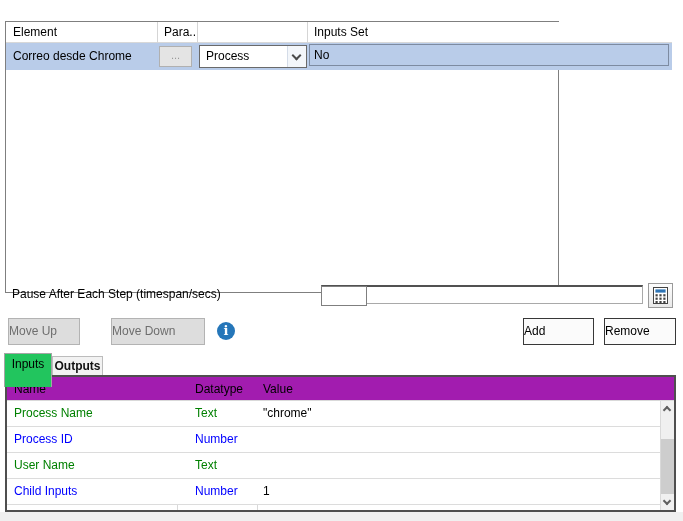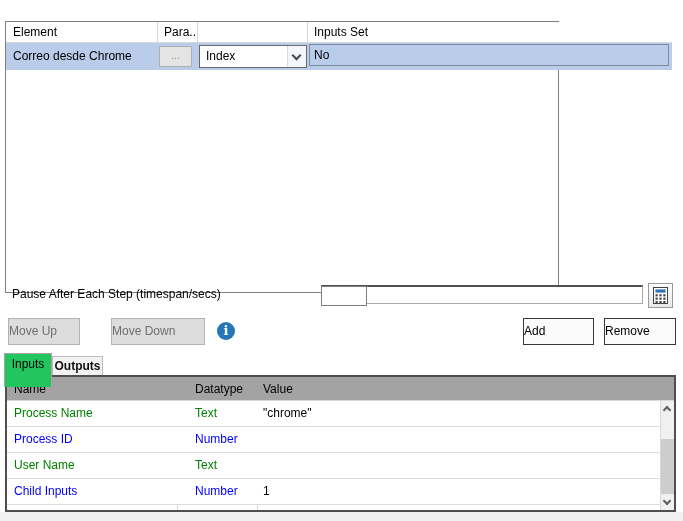--- a/index.html
+++ b/index.html
@@ -41,21 +41,21 @@
   .info-icon { left:217px; top:322px; width:18px; height:18px; border-radius:50%; background:#2576b9; color:#fff; font-weight:bold; font-size:13px; text-align:center; line-height:18px; font-family:"DejaVu Serif", serif; }
 
   
   .tab { text-align:center; cursor:pointer; }
   .tab-active { left:4px; top:353px; width:48px; height:34px; background:#22c55e; border:1px solid #a5a5a5; border-bottom:none; line-height:21px; z-index:2; }
   .tab-inactive { left:52px; top:356px; width:51px; height:19px; background:#f2f2f2; border:1px solid #bcbcbc; border-bottom:none; line-height:18px; color:#111;font-weight:bold; }
 
   
   .params-grid { left:5px; top:375px; width:671px; height:137px; background:#fff; border:2px solid #4f4f4f; }
   .grid-vline { position:absolute; top:0; width:1px; height:133px; background:#d9d9d9; }
-  .grid-header { position:absolute; left:0; top:0; width:667px; height:24px; border-bottom:1px solid #d9d9d9; background:#a3a3a3; }
+  .grid-header { position:absolute; left:0; top:0; width:667px; height:24px; border-bottom:1px solid #d9d9d9; background:#a21caf; }
   .grid-header .hcell { position:absolute; top:0; height:24px; line-height:24px; white-space:nowrap; }
   .grid-row { position:absolute; left:0; width:653px; height:26px; border-bottom:1px solid #dcdcdc; background:#fff; }
   .grid-row .cell { position:absolute; top:0; height:25px; line-height:25px; white-space:nowrap; overflow:hidden; }
   .c-name { left:7px; width:160px; }
   .c-type { left:188px; width:70px; }
   .c-value { left:256px; width:390px; color:#000; }
   .green { color:#008000; }
   .blue { color:#0000ff; }
 
   
@@ -86,21 +86,21 @@
     </div>
 
     <div class="steps-row">
       <div class="element-text">Correo desde Chrome</div>
 
       <div class="ellipsis-btn">
         <span>...</span>
       </div>
 
       <div class="action-combo">
-        <span class="combo-text">Index</span>
+        <span class="combo-text">Process</span>
         <span class="combo-btn">
           <span class="chev-down"></span>
         </span>
       </div>
 
       <div class="inputs-set-cell">
         <span>No</span>
       </div>
     </div>
   </div>

